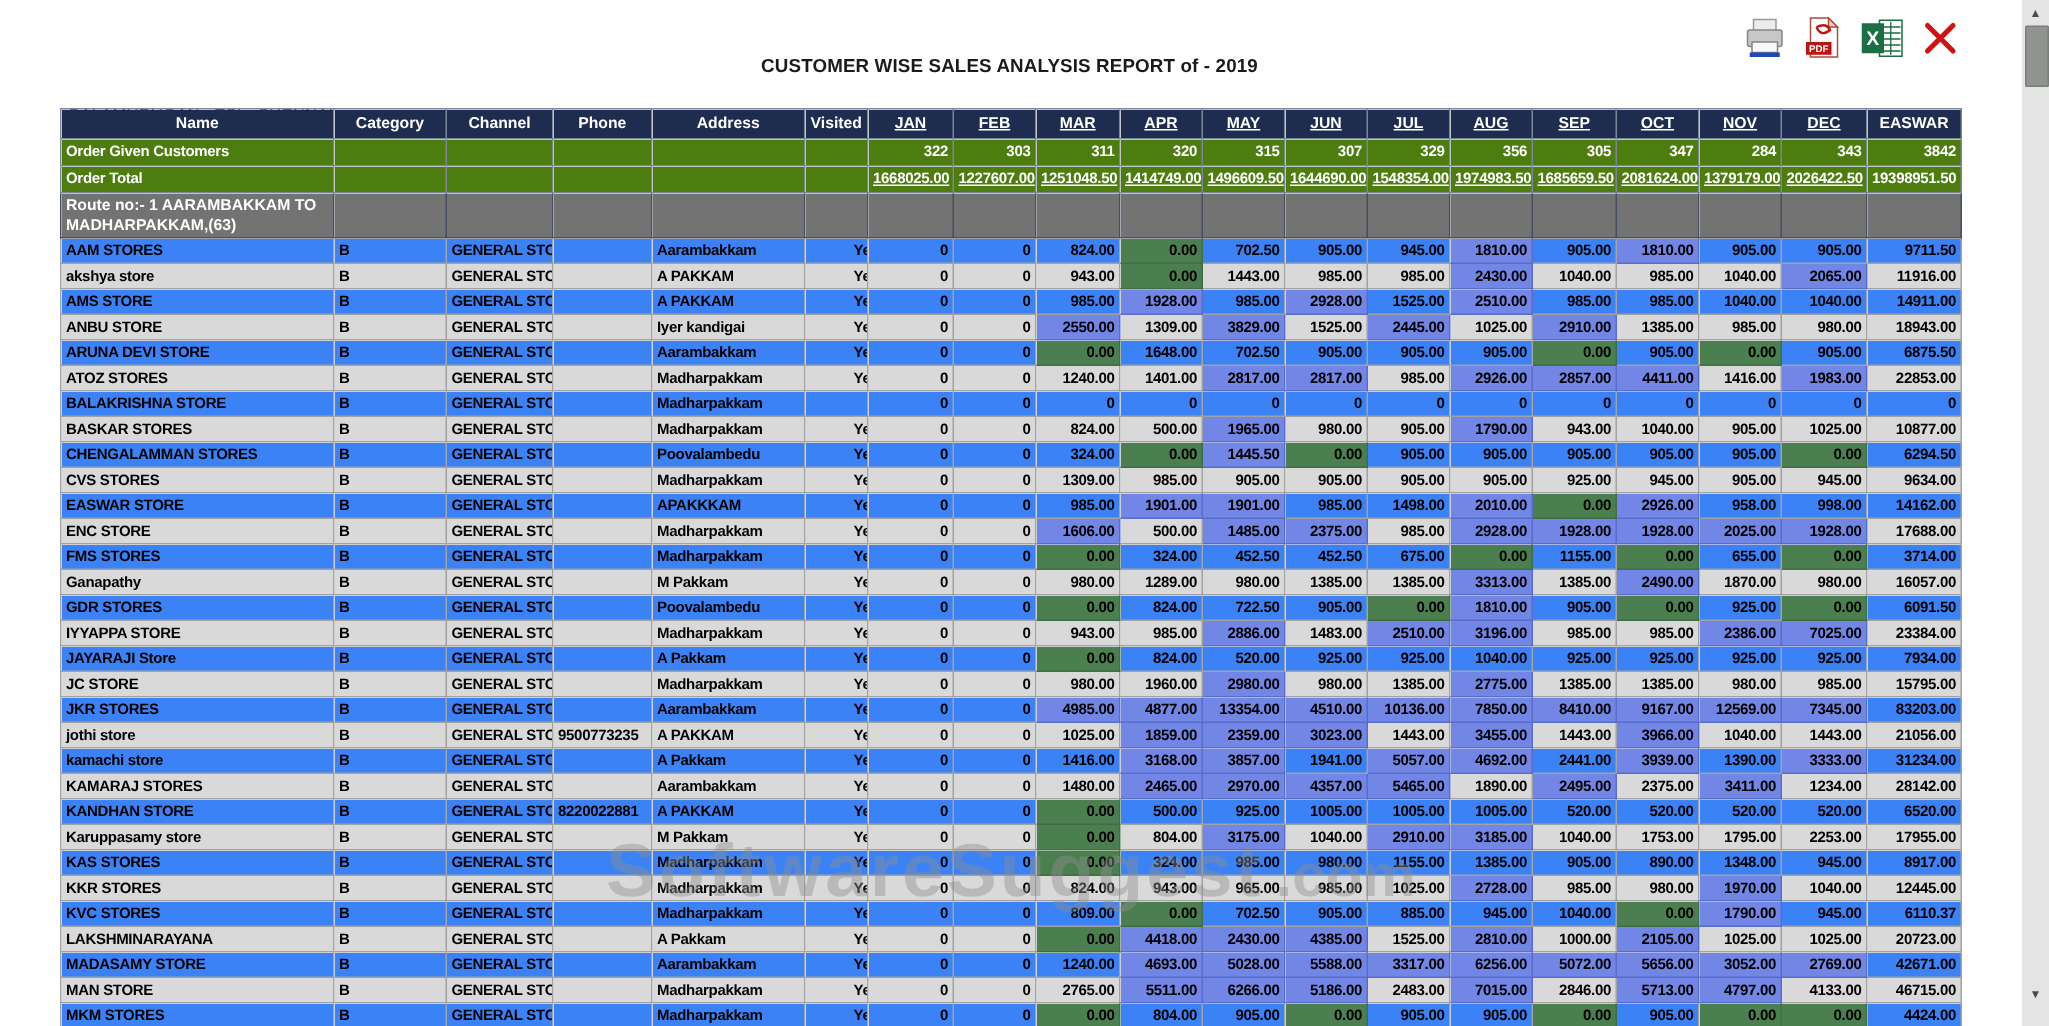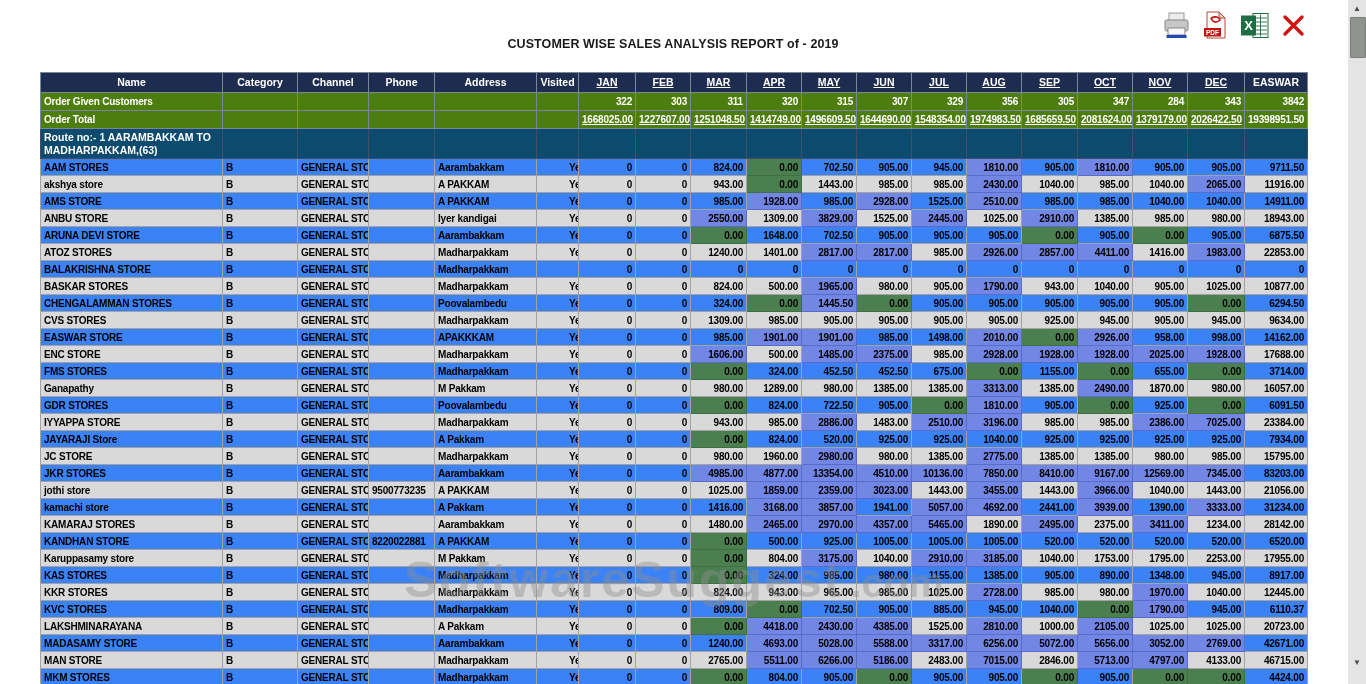--- a/index.html
+++ b/index.html
@@ -30,21 +30,21 @@
     height:16px;line-height:15px;text-align:left;
   }
   .report-table thead th{
     background:#1e2d4f;color:#fff;border-color:#7c8699;
     height:19px;text-align:center;font-size:10.5px;letter-spacing:0;
   }
   tr.summary td{
     background:#4d7c0f;color:#fff;border-color:#7c8699;height:17px;font-size:10px;
   }
   tr.route td{
-    background:#0c4a6e;color:#fff;border-color:#454d60;height:29px;
+    background:#737373;color:#fff;border-color:#454d60;height:29px;
   }
   td.route-label{white-space:normal;line-height:13px;font-size:10.5px;letter-spacing:0;}
   tbody tr.data{background:#3b82f6;}
   tbody tr.data.alt{background:#d9d9d9;}
   td.num{text-align:right;}
   td.ctr{text-align:center;padding-left:32px;}
   td.cb{background:#7286e6;border-color:#5a6cc9;}
   td.cg{background:#4b7f4f;border-color:#416f45;}
   .ul{text-decoration:underline;cursor:pointer;}
   

